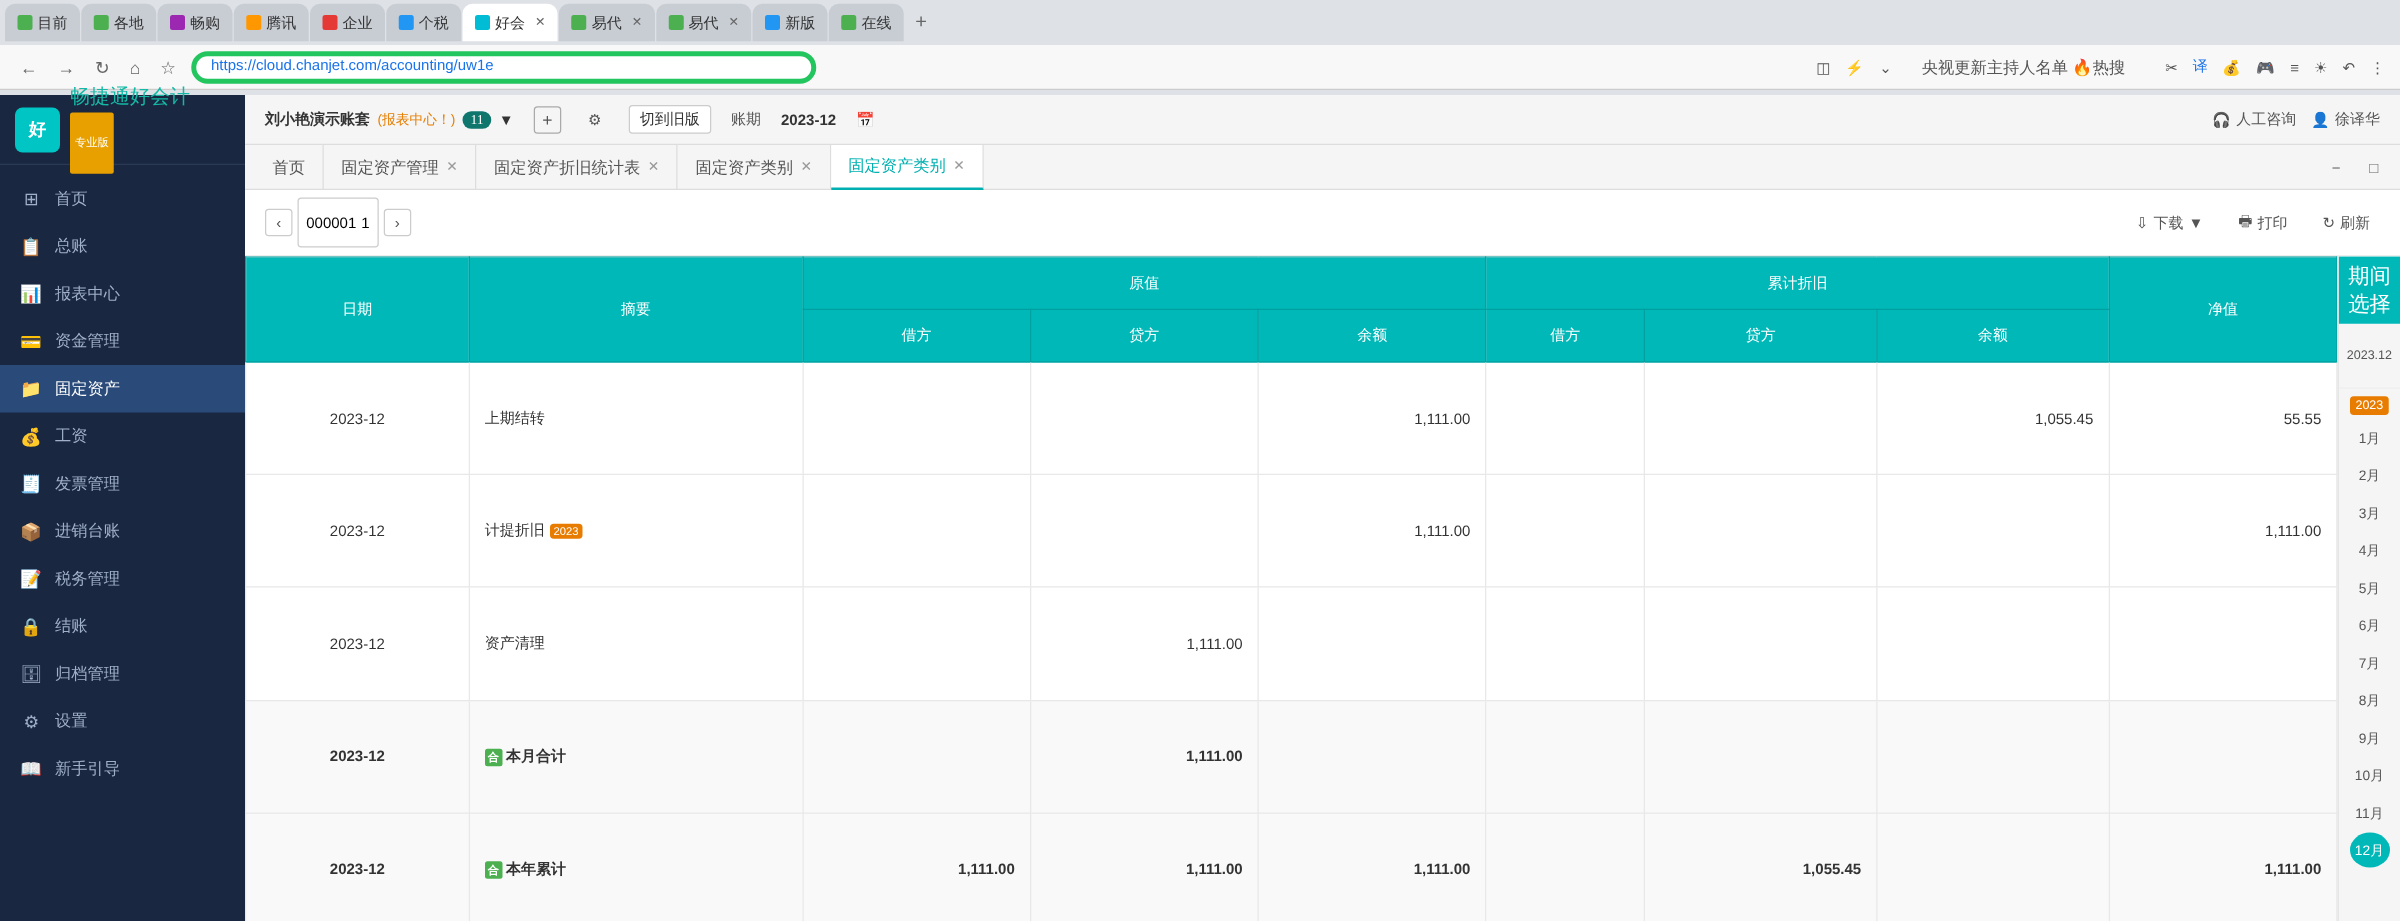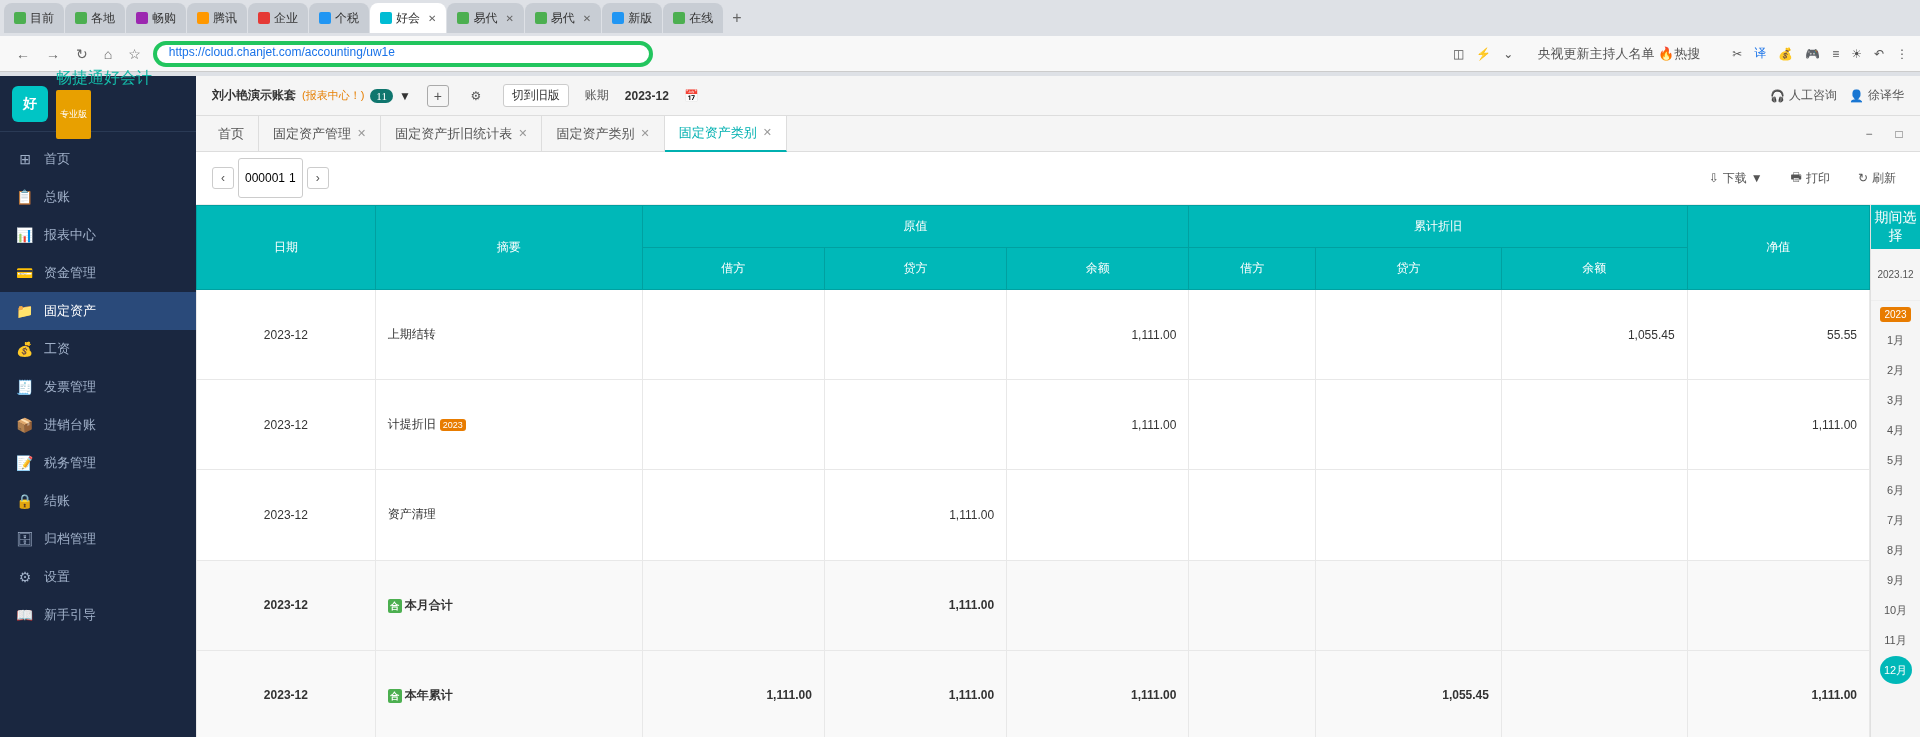--- a/index.html
+++ b/index.html
@@ -72,21 +72,21 @@
     .data-table td { padding: 7px 12px; border: 1px solid #e8e8e8; text-align: center; color: #333; }
     .data-table td.text-left { text-align: left; }
     .data-table td.text-right { text-align: right; }
     .row-total td { background: #f9f9f9; font-weight: bold; }
     .row-annual td { background: #f9f9f9; font-weight: bold; }
 
     .summary-icon { display: inline-flex; align-items: center; justify-content: center; width: 14px; height: 14px; background: #4caf50; color: #fff; border-radius: 2px; font-size: 9px; margin-right: 3px; }
 
     
     .period-panel { width: 50px; background: #f5f5f5; border-left: 1px solid #e0e0e0; display: flex; flex-direction: column; overflow: hidden; }
-    .period-panel-header { background: #00b8b8; color: #fff; text-align: center; padding: 4px 2px; font-size: 14px; writing-mode: horizontal-tb; }
+    .period-panel-header { background: #00b8b8; color: #fff; text-align: center; padding: 4px 2px; font-size: 17px; writing-mode: horizontal-tb; }
     .period-scroll { display: flex; flex-direction: column; align-items: center; padding: 4px 0; gap: 2px; overflow-y: auto; flex: 1; }
     .period-month { width: 32px; height: 28px; display: flex; align-items: center; justify-content: center; font-size: 11px; color: #555; cursor: pointer; border-radius: 3px; }
     .period-month.active { background: #00b8b8; color: #fff; border-radius: 50%; }
     .period-year-badge { background: #e87c00; color: #fff; font-size: 10px; padding: 2px 4px; border-radius: 3px; text-align: center; margin: 2px; }
   </style>
 </head>
 <body>
 
 <div class="browser-chrome">
   <div class="tab-bar">

